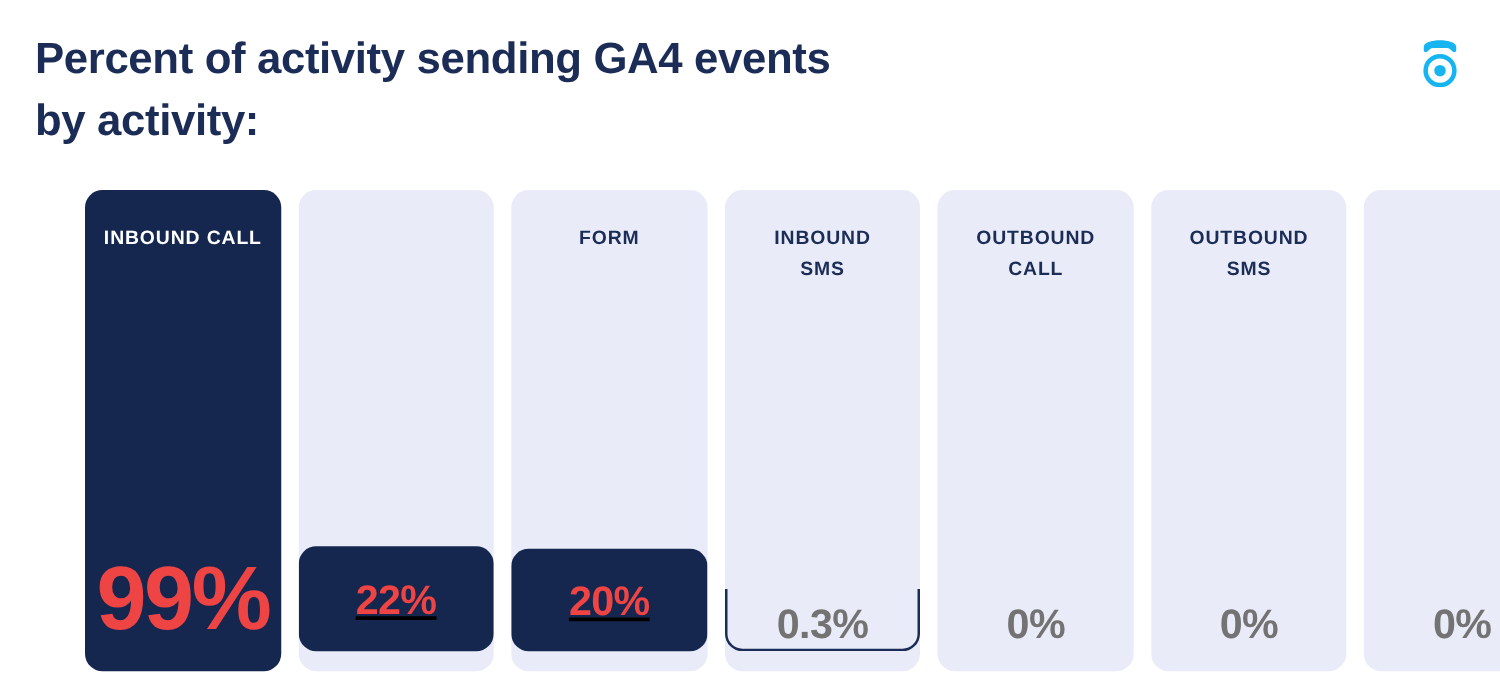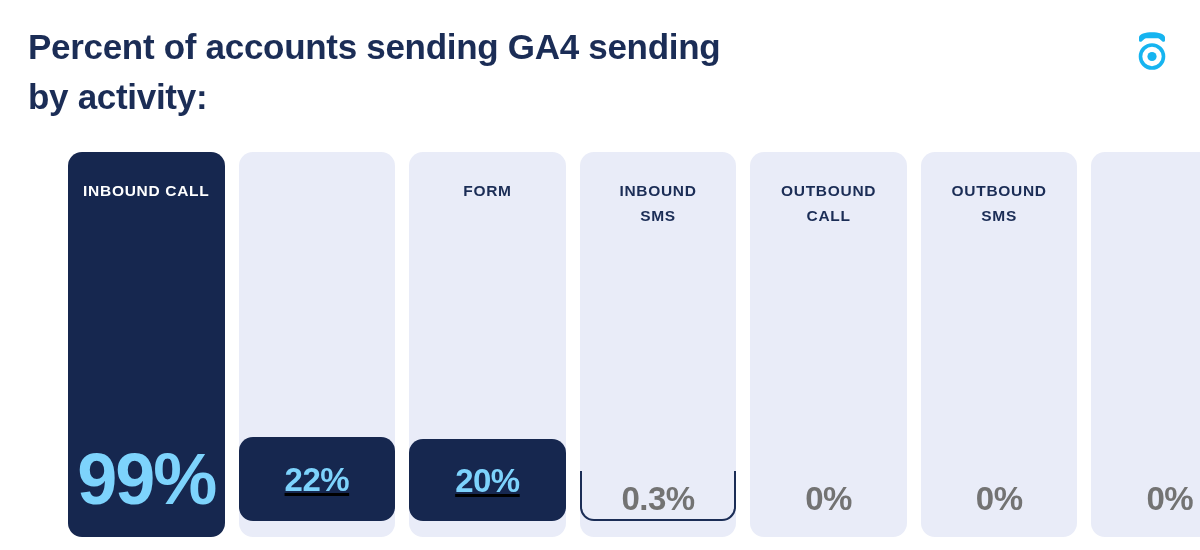--- a/index.html
+++ b/index.html
@@ -95,21 +95,21 @@
     background: transparent;
     border: 2px solid #1b2d56;
     border-top: none;
     border-radius: 0 0 14px 14px;
   }
 
   .value {
     font-size: 33px;
     font-weight: bold;
     letter-spacing: -0.5px;
-    color: #7dd3fc;
+    color: #ef4444;
     line-height: 1;
   }
   .value.big {
     font-size: 72px;
     letter-spacing: -2px;
   }
   .value.dark { color: #737373; }
 
   .value-outside {
     position: absolute;
@@ -118,21 +118,21 @@
     bottom: 22px;
     text-align: center;
   }
 </style>
 </head>
 <body>
 
 <div class="page">
 
   <div class="header">
-    <h1 class="title">Percent of accounts sending GA4 sending
+    <h1 class="title">Percent of activity sending GA4 events
 by activity:</h1>
   </div>
 
   <div class="logo">
     <svg viewBox="0 0 40 44" width="40" height="44" aria-hidden="true">
       <path d="M7 11.5 C7 4.5 33 4.5 33 11.5 L33 14.2 C33 15.6 31.4 16.3 30.4 15.4 L27.6 12.9 C27.1 12.5 26.5 12.3 25.9 12.3 L14.1 12.3 C13.5 12.3 12.9 12.5 12.4 12.9 L9.6 15.4 C8.6 16.3 7 15.6 7 14.2 Z" fill="#16b4f0"></path>
       <circle cx="20" cy="30.5" r="11.5" fill="none" stroke="#16b4f0" stroke-width="3.6"></circle>
       <circle cx="20" cy="30.5" r="4.6" fill="#16b4f0"></circle>
     </svg>
   </div>

